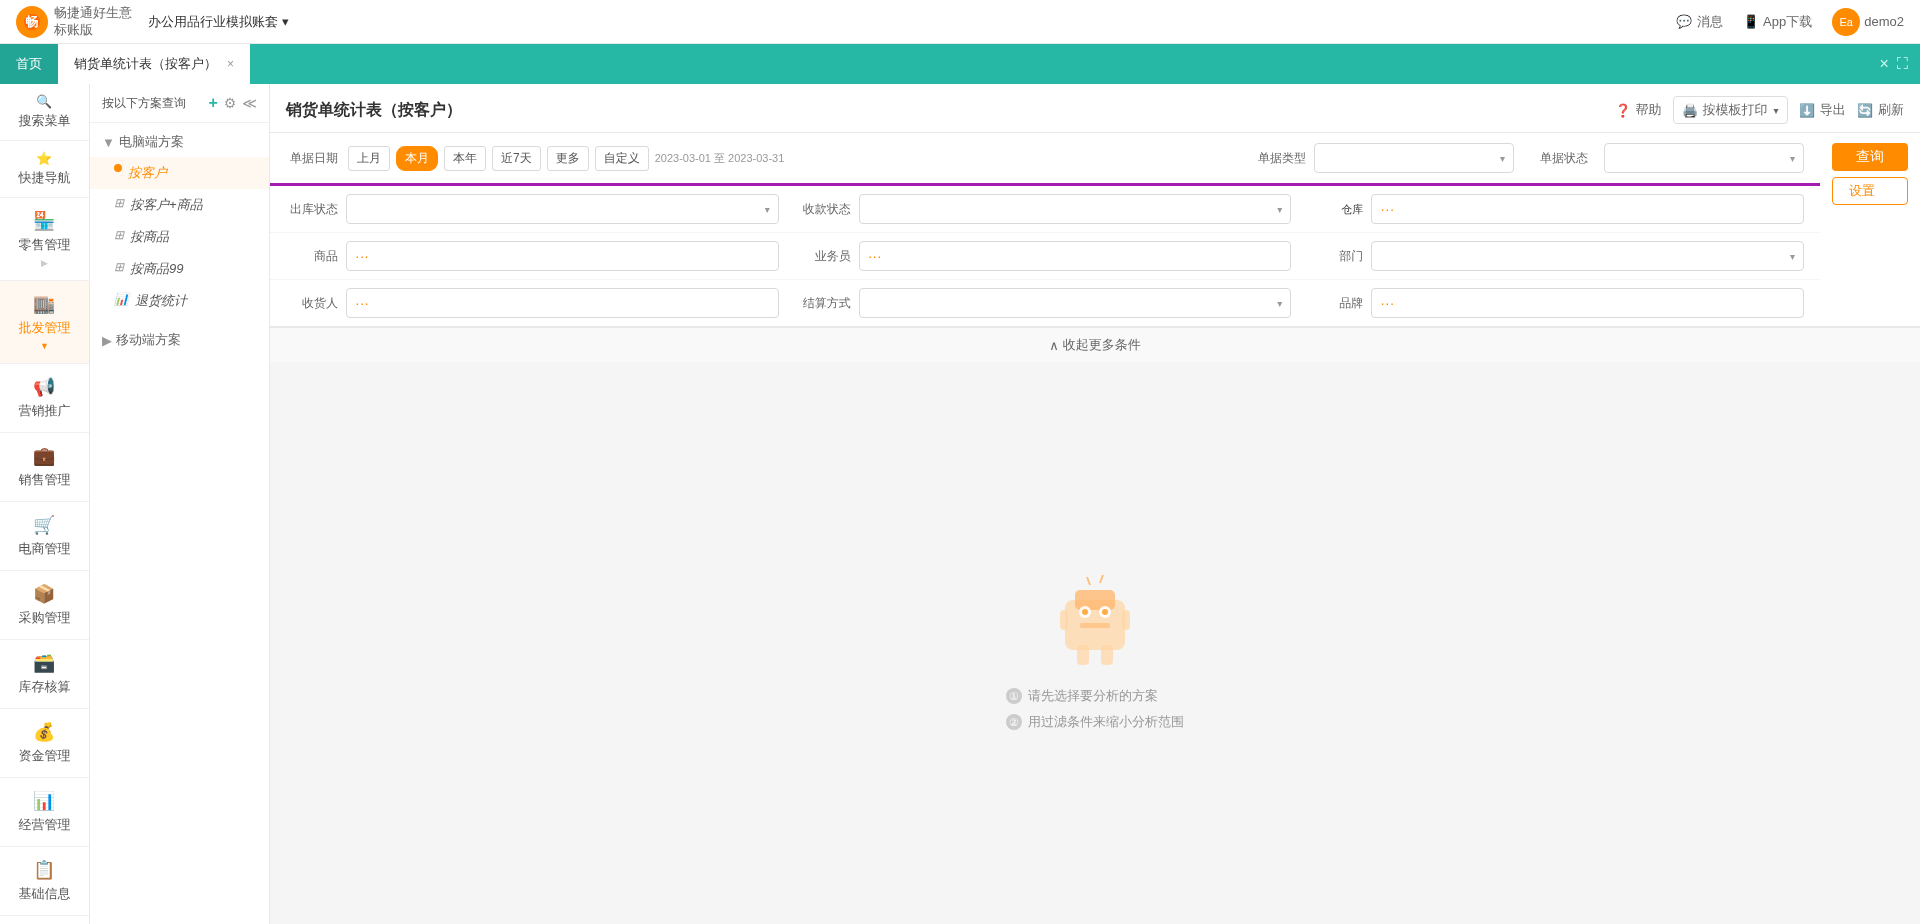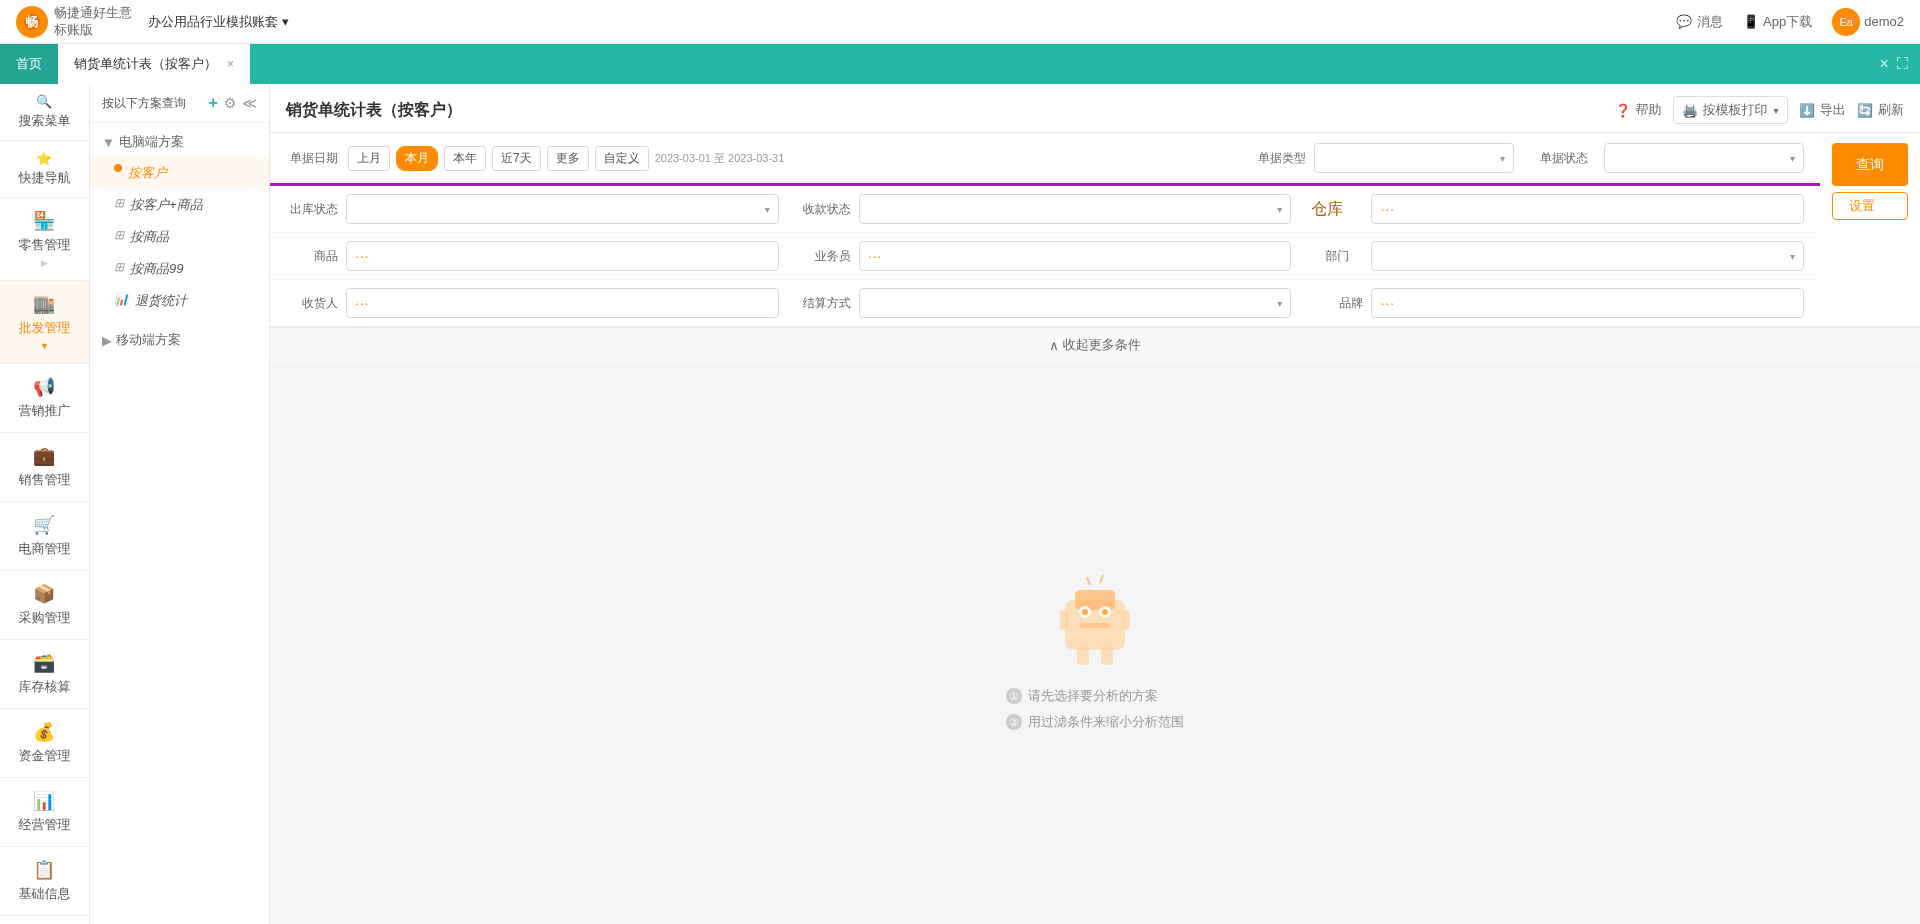--- a/index.html
+++ b/index.html
@@ -330,21 +330,21 @@
 
     
     .query-btn {
       background: #ff8c00;
       color: white;
       border: none;
       border-radius: 4px;
       padding: 8px 24px;
       font-size: 14px;
       cursor: pointer;
-      height: 43px;
+      height: 28px;
       display: flex;
       align-items: center;
     }
     .settings-btn {
       background: white;
       color: #ff8c00;
       border: 1px solid #ff8c00;
       border-radius: 4px;
       padding: 4px 16px;
       font-size: 13px;
@@ -616,42 +616,42 @@
               </div>
             </div>
             <div style="display:flex;align-items:center;gap:8px;justify-content:flex-end;">
               <span style="font-size:12px;color:#666;white-space:nowrap;min-width:52px;text-align:right;">收款状态</span>
               <div style="flex:1;height:30px;border:1px solid #d9d9d9;border-radius:4px;padding:0 8px;display:flex;align-items:center;justify-content:space-between;cursor:pointer;">
                 <span style="color:#999;"></span>
                 <span style="font-size:10px;color:#999;">▾</span>
               </div>
             </div>
             <div style="display:flex;align-items:center;gap:8px;">
-              <span style="font-size:16px;color:#a16207;white-space:nowrap;min-width:52px;text-align:left;">仓库</span>
+              <span style="font-size:11px;color:#404040;white-space:nowrap;min-width:52px;text-align:right;">仓库</span>
               <div style="flex:1;height:30px;border:1px solid #d9d9d9;border-radius:4px;padding:0 8px;display:flex;align-items:center;cursor:pointer;">
                 <span style="color:#ff8c00;font-size:14px;">···</span>
               </div>
             </div>
           </div>
 
           <div style="display:grid;grid-template-columns:1fr 1fr 1fr;gap:4px 20px;padding:8px 16px;border-bottom:1px solid #f5f5f5;">
             <div style="display:flex;align-items:center;gap:8px;">
               <span style="font-size:12px;color:#666;white-space:nowrap;min-width:52px;text-align:right;">商品</span>
               <div style="flex:1;height:30px;border:1px solid #d9d9d9;border-radius:4px;padding:0 8px;display:flex;align-items:center;cursor:pointer;">
                 <span style="color:#ff8c00;font-size:14px;">···</span>
               </div>
             </div>
             <div style="display:flex;align-items:center;gap:8px;">
               <span style="font-size:12px;color:#666;white-space:nowrap;min-width:52px;text-align:right;">业务员</span>
               <div style="flex:1;height:30px;border:1px solid #d9d9d9;border-radius:4px;padding:0 8px;display:flex;align-items:center;cursor:pointer;">
                 <span style="color:#ff8c00;font-size:14px;">···</span>
               </div>
             </div>
             <div style="display:flex;align-items:center;gap:8px;">
-              <span style="font-size:12px;color:#666;white-space:nowrap;min-width:52px;text-align:center;">部门</span>
+              <span style="font-size:12px;color:#666;white-space:nowrap;min-width:52px;text-align:right;">部门</span>
               <div style="flex:1;height:30px;border:1px solid #d9d9d9;border-radius:4px;padding:0 8px;display:flex;align-items:center;justify-content:space-between;cursor:pointer;">
                 <span style="color:#999;"></span>
                 <span style="font-size:10px;color:#999;">▾</span>
               </div>
             </div>
           </div>
 
           <div style="display:grid;grid-template-columns:1fr 1fr 1fr;gap:10px 20px;padding:8px 16px;">
             <div style="display:flex;align-items:center;gap:8px;">
               <span style="font-size:12px;color:#666;white-space:nowrap;min-width:52px;text-align:right;">收货人</span>

